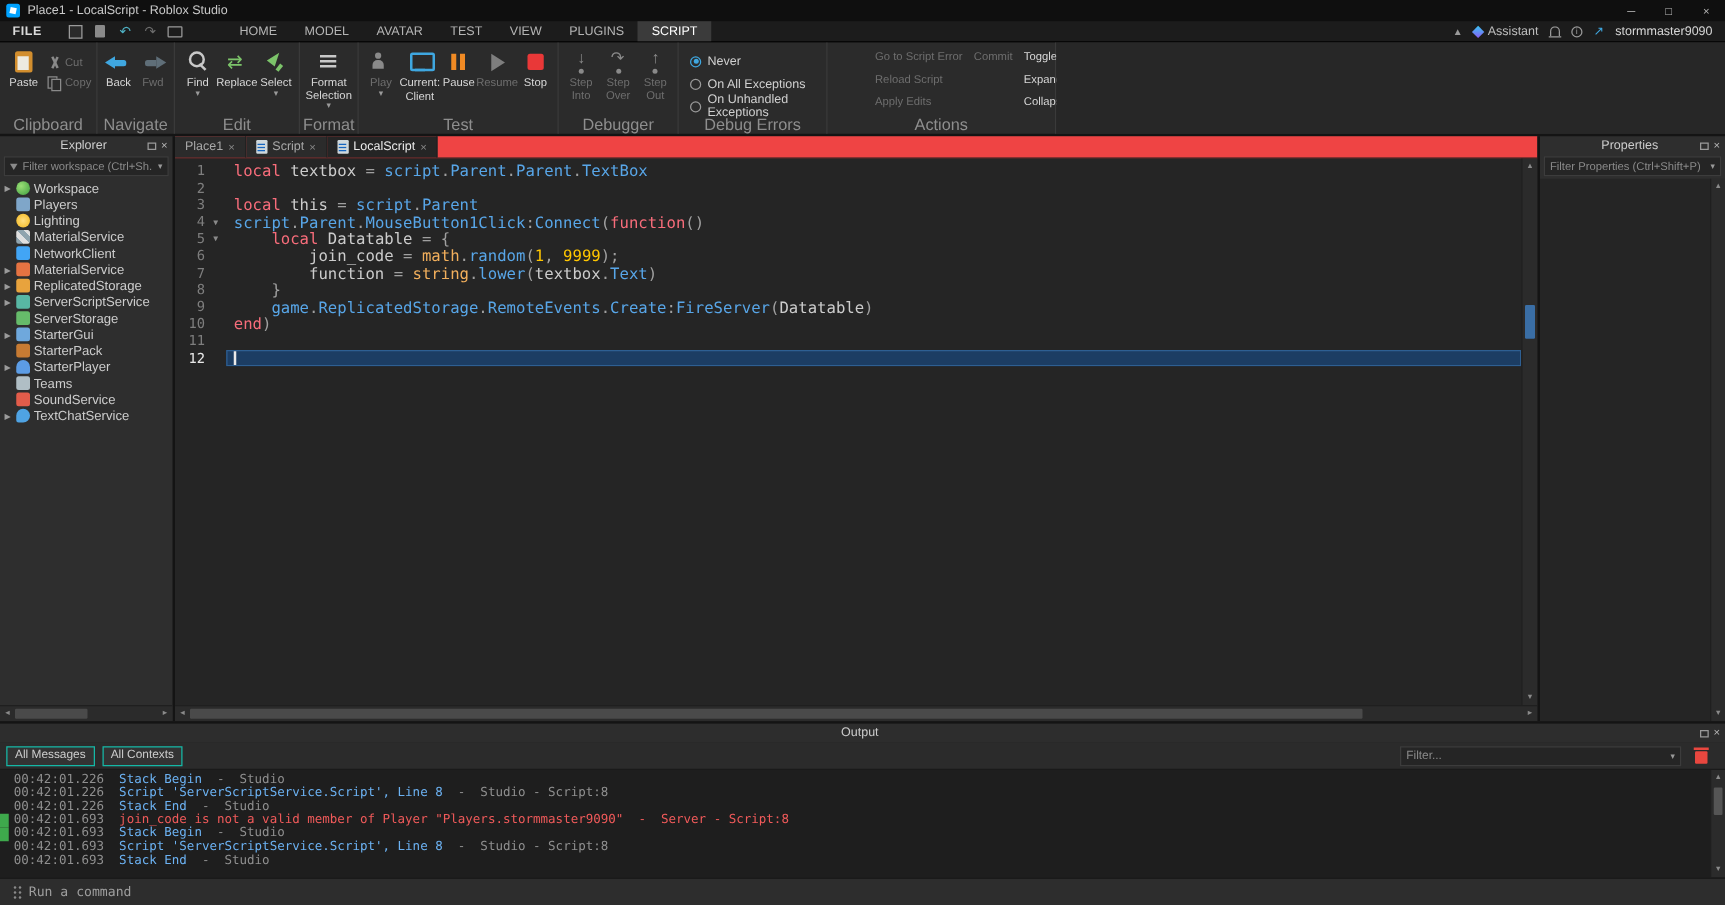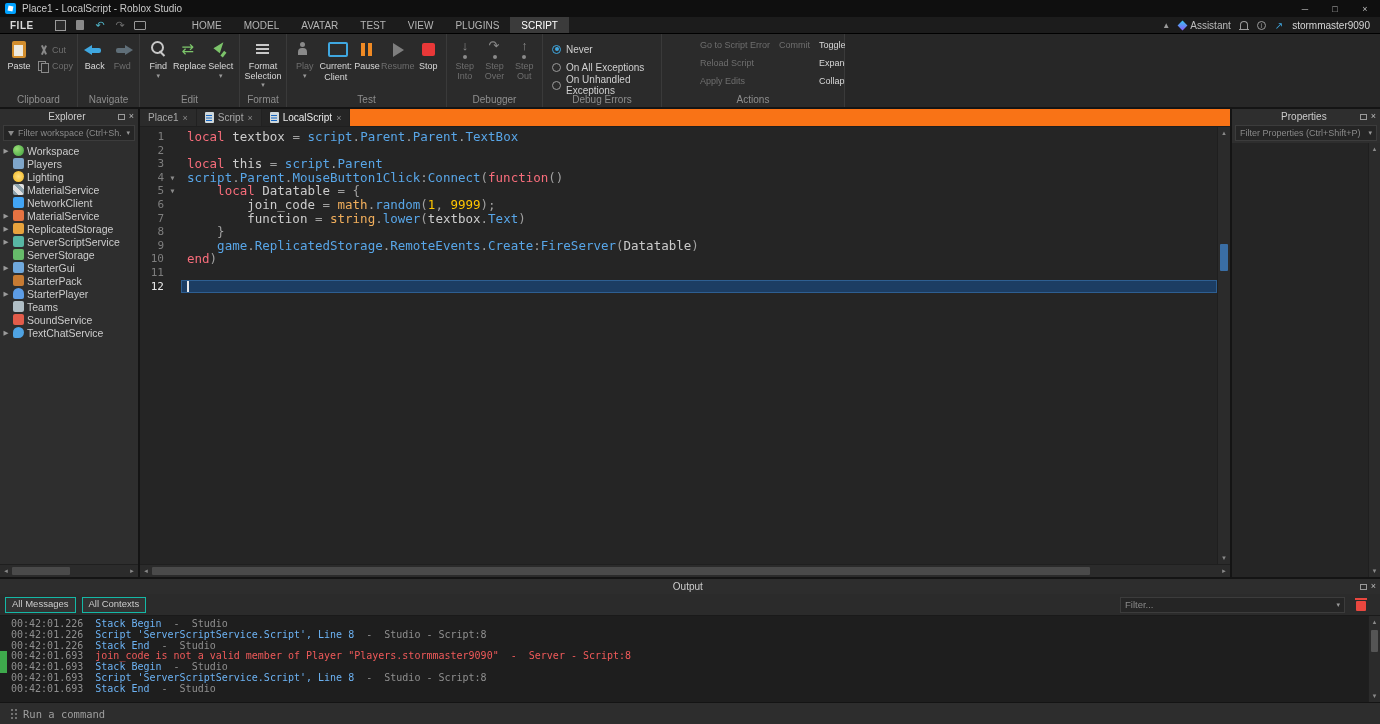--- a/index.html
+++ b/index.html
@@ -33,21 +33,21 @@
   .bell{width:8px;height:8px;border:1px solid #9A9A9A;border-bottom:none;border-radius:5px 5px 0 0;position:relative;}
   .bell::after{content:"";position:absolute;left:-2px;bottom:-1px;width:10px;height:1px;background:#9A9A9A;}
   .info-ic{width:9px;height:9px;border:1px solid #9A9A9A;border-radius:50%;font-size:7px;display:flex;align-items:center;justify-content:center;color:#9A9A9A;}
   .share-ic{color:#3FA7E0;font-size:10px;}
   .username{color:#D6D6D6;}
 
   
   .ribbon{flex:0 0 75px;background:#2B2B2B;display:flex;border-bottom:2px solid #141414;}
   .rsec{display:flex;flex-direction:column;border-right:1px solid #3A3A3A;flex:0 0 auto;}
   .rcontent{flex:1;display:flex;align-items:flex-start;padding:3px 3px 0;}
-  .rseclabel{height:13px;text-align:center;color:#8E8E8E;font-size:10px;line-height:12px;}
+  .rseclabel{height:13px;text-align:center;color:#8E8E8E;font-size:13px;line-height:12px;}
   .rbtn{display:flex;flex-direction:column;align-items:center;width:32px;color:#D8D8D8;font-size:9px;text-align:center;gap:1px;padding-top:2px;}
   .rbtn .rlabel{line-height:9.5px;}
   .rbtn.disabled{color:#6E6E6E;}
   .dd{color:#9A9A9A;font-size:7px;line-height:6px;}
   .ricon{width:22px;height:22px;position:relative;flex:0 0 22px;}
   .ricon::before,.ricon::after{position:absolute;}
   .i-paste::before{content:"";width:14px;height:17px;background:#D28E2E;border-radius:2px;top:2px;left:4px;}
   .i-paste::after{content:"";width:9px;height:11px;background:#EDEAE0;top:6px;left:6px;}
   .rstack{display:flex;flex-direction:column;gap:4px;padding-top:7px;margin-left:3px;}
   .rsmall{display:flex;align-items:center;gap:4px;font-size:9px;color:#D0D0D0;height:12px;}
@@ -123,21 +123,21 @@
   .eicon.teams{background:#B0BEC5;}
   .eicon.sound-service{background:#E25C4A;}
   .eicon.text-chat-service{background:#4FA3E3;border-radius:50% 50% 50% 2px;}
 
   .hscroll{height:13px;background:#2B2B2B;border-top:1px solid #1F1F1F;display:flex;align-items:center;flex:0 0 13px;}
   .hs-arrow{width:12px;text-align:center;color:#8A8A8A;font-size:6px;}
   .hs-track{flex:1;height:100%;position:relative;}
   .hs-thumb{position:absolute;top:2px;bottom:2px;background:#4A4A4A;border-radius:1px;}
 
   .editor-col{flex:1;display:flex;flex-direction:column;min-width:0;background:#252525;}
-  .tabbar{height:18px;background:#f97316;display:flex;border-bottom:1px solid #1F1F1F;flex:0 0 18px;}
+  .tabbar{height:18px;background:#ef4444;display:flex;border-bottom:1px solid #1F1F1F;flex:0 0 18px;}
   .etab{height:17px;display:flex;align-items:center;gap:4px;padding:0 8px;font-size:10px;color:#A8A8A8;background:#2B2B2B;border-right:1px solid #212121;}
   .etab.active{background:#252525;color:#EAEAEA;}
   .script-icon{width:9px;height:11px;background:#CFD8DC;border-radius:1px;position:relative;flex:0 0 9px;}
   .script-icon::after{content:"";position:absolute;left:1.5px;top:2.5px;width:6px;height:1px;background:#1565C0;box-shadow:0 2.5px 0 #1565C0,0 5px 0 #1565C0;}
   .tab-close{color:#8A8A8A;font-size:9px;}
   .code-wrap{flex:1;display:flex;min-height:0;}
   .code-area{flex:1;padding-top:3px;font-family:"DejaVu Sans Mono",monospace;font-size:12.5px;overflow:hidden;min-width:0;}
   .cline{display:flex;height:13.6px;line-height:13.6px;}
   .ln{width:24px;text-align:right;color:#7E7E7E;font-size:11px;flex:0 0 24px;}
   .foldc{width:17px;flex:0 0 17px;text-align:center;color:#8A8A8A;font-size:6.5px;line-height:14px;}

